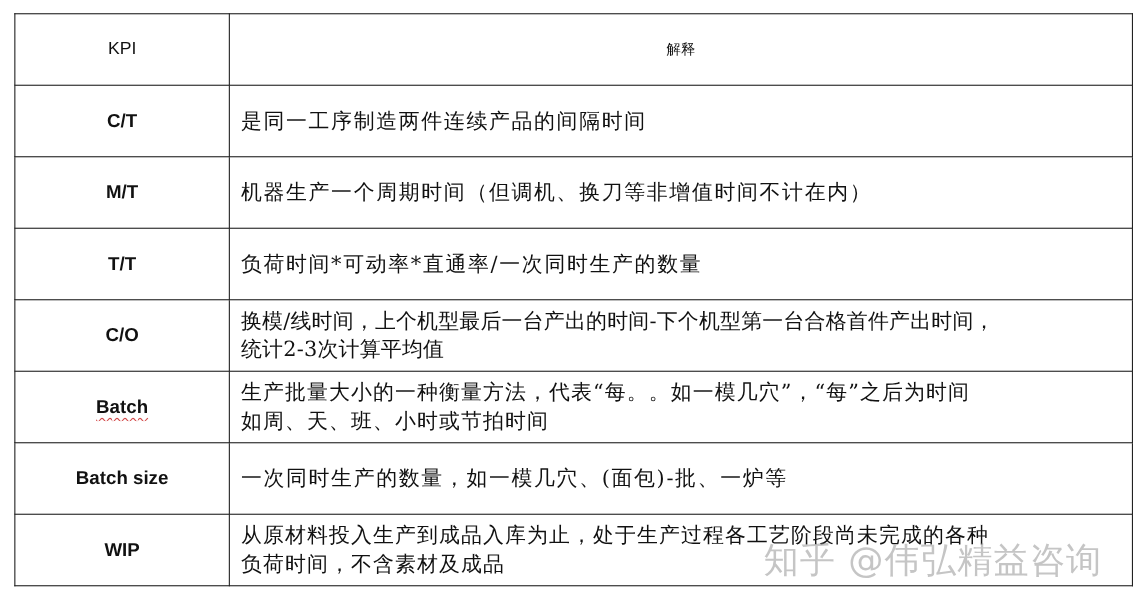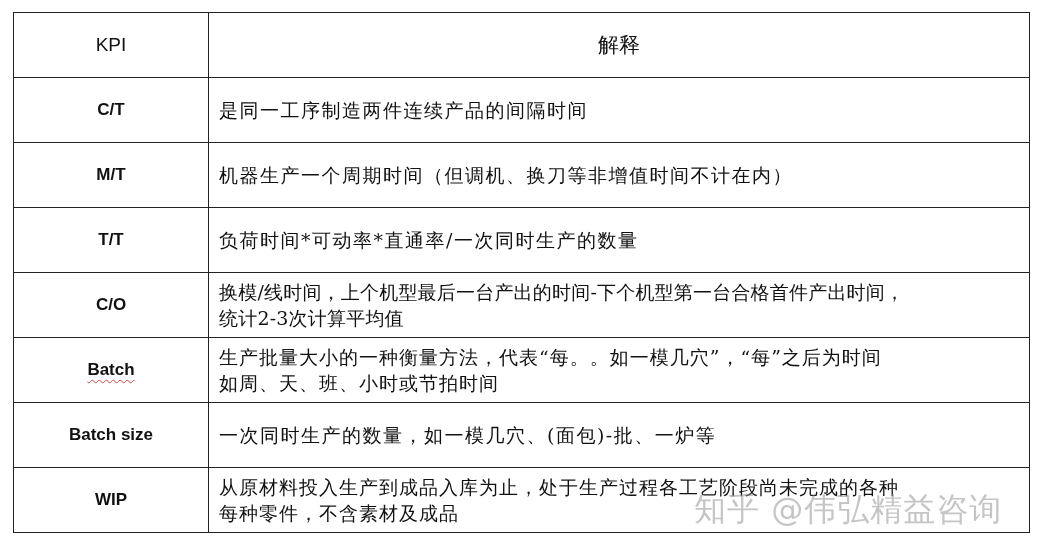--- a/index.html
+++ b/index.html
@@ -28,26 +28,26 @@
       padding: 0;
       vertical-align: middle;
     }
     .col-kpi { width: 195px; }
     .col-desc { width: 821px; }
     .kpi-table tr { height: 65px; }
     .kpi-table tr.header-row { height: 65px; }
     .header-cell {
       font-weight: normal;
       text-align: center;
-      font-size: 19px;
+      font-size: 16px;
       font-family: "Liberation Sans", sans-serif;
     }
     .header-cell.desc {
       font-family: "DejaVu Serif", "Liberation Serif", serif;
-      font-size: 21px;
+      font-size: 13px;
       padding-left: 0;
     }
     .kpi-cell {
       text-align: center;
       font-weight: bold;
       font-size: 17px;
       font-family: "Liberation Sans", sans-serif;
     }
     .desc-cell {
       text-align: left;
@@ -134,19 +134,19 @@
     <td class="kpi-cell">Batch size</td>
     <td class="desc-cell">
       <span class="desc-line">一次同时生产的数量，如一模几穴、(面包)-批、一炉等</span>
     </td>
   </tr>
 
   <tr>
     <td class="kpi-cell">WIP</td>
     <td class="desc-cell" style="letter-spacing:1px;">
       <span class="desc-line">从原材料投入生产到成品入库为止，处于生产过程各工艺阶段尚未完成的各种</span>
-      <span class="desc-line">每种零件，不含素材及成品</span>
+      <span class="desc-line">负荷时间，不含素材及成品</span>
     </td>
   </tr>
 </tbody>
   </table>
 
 <div class="watermark">知乎 @伟弘精益咨询</div>
 
 </body></html>

